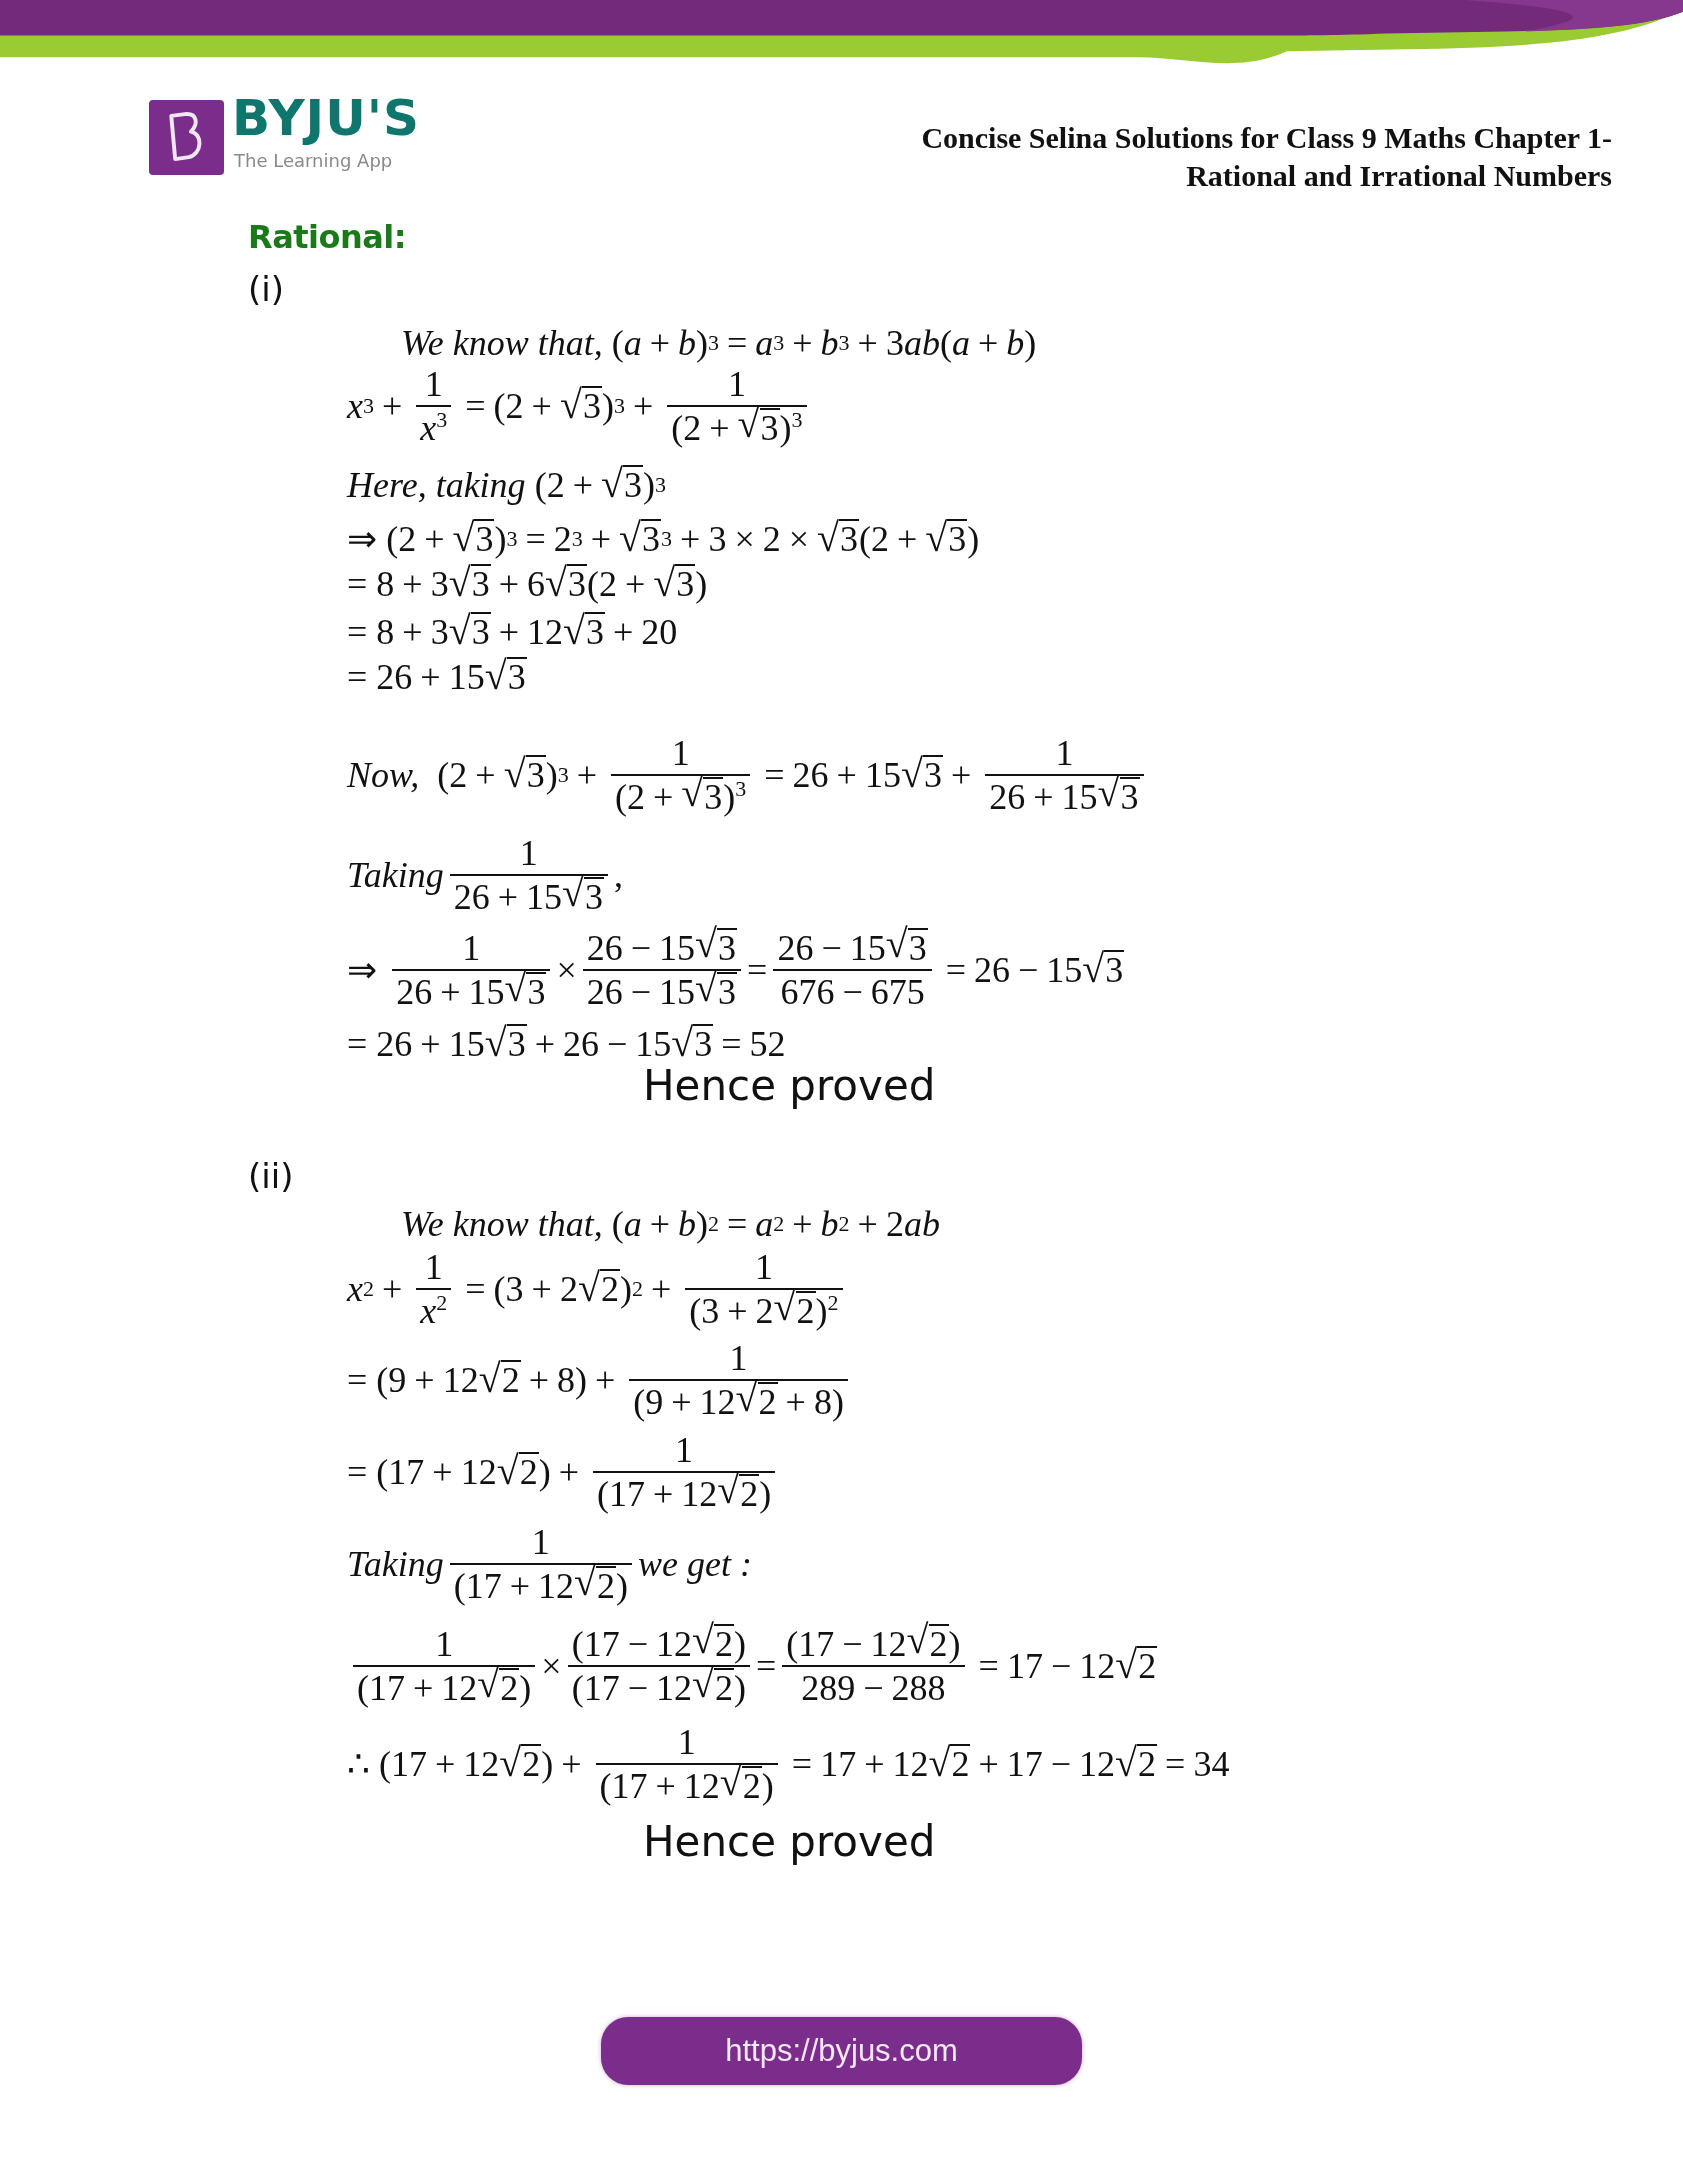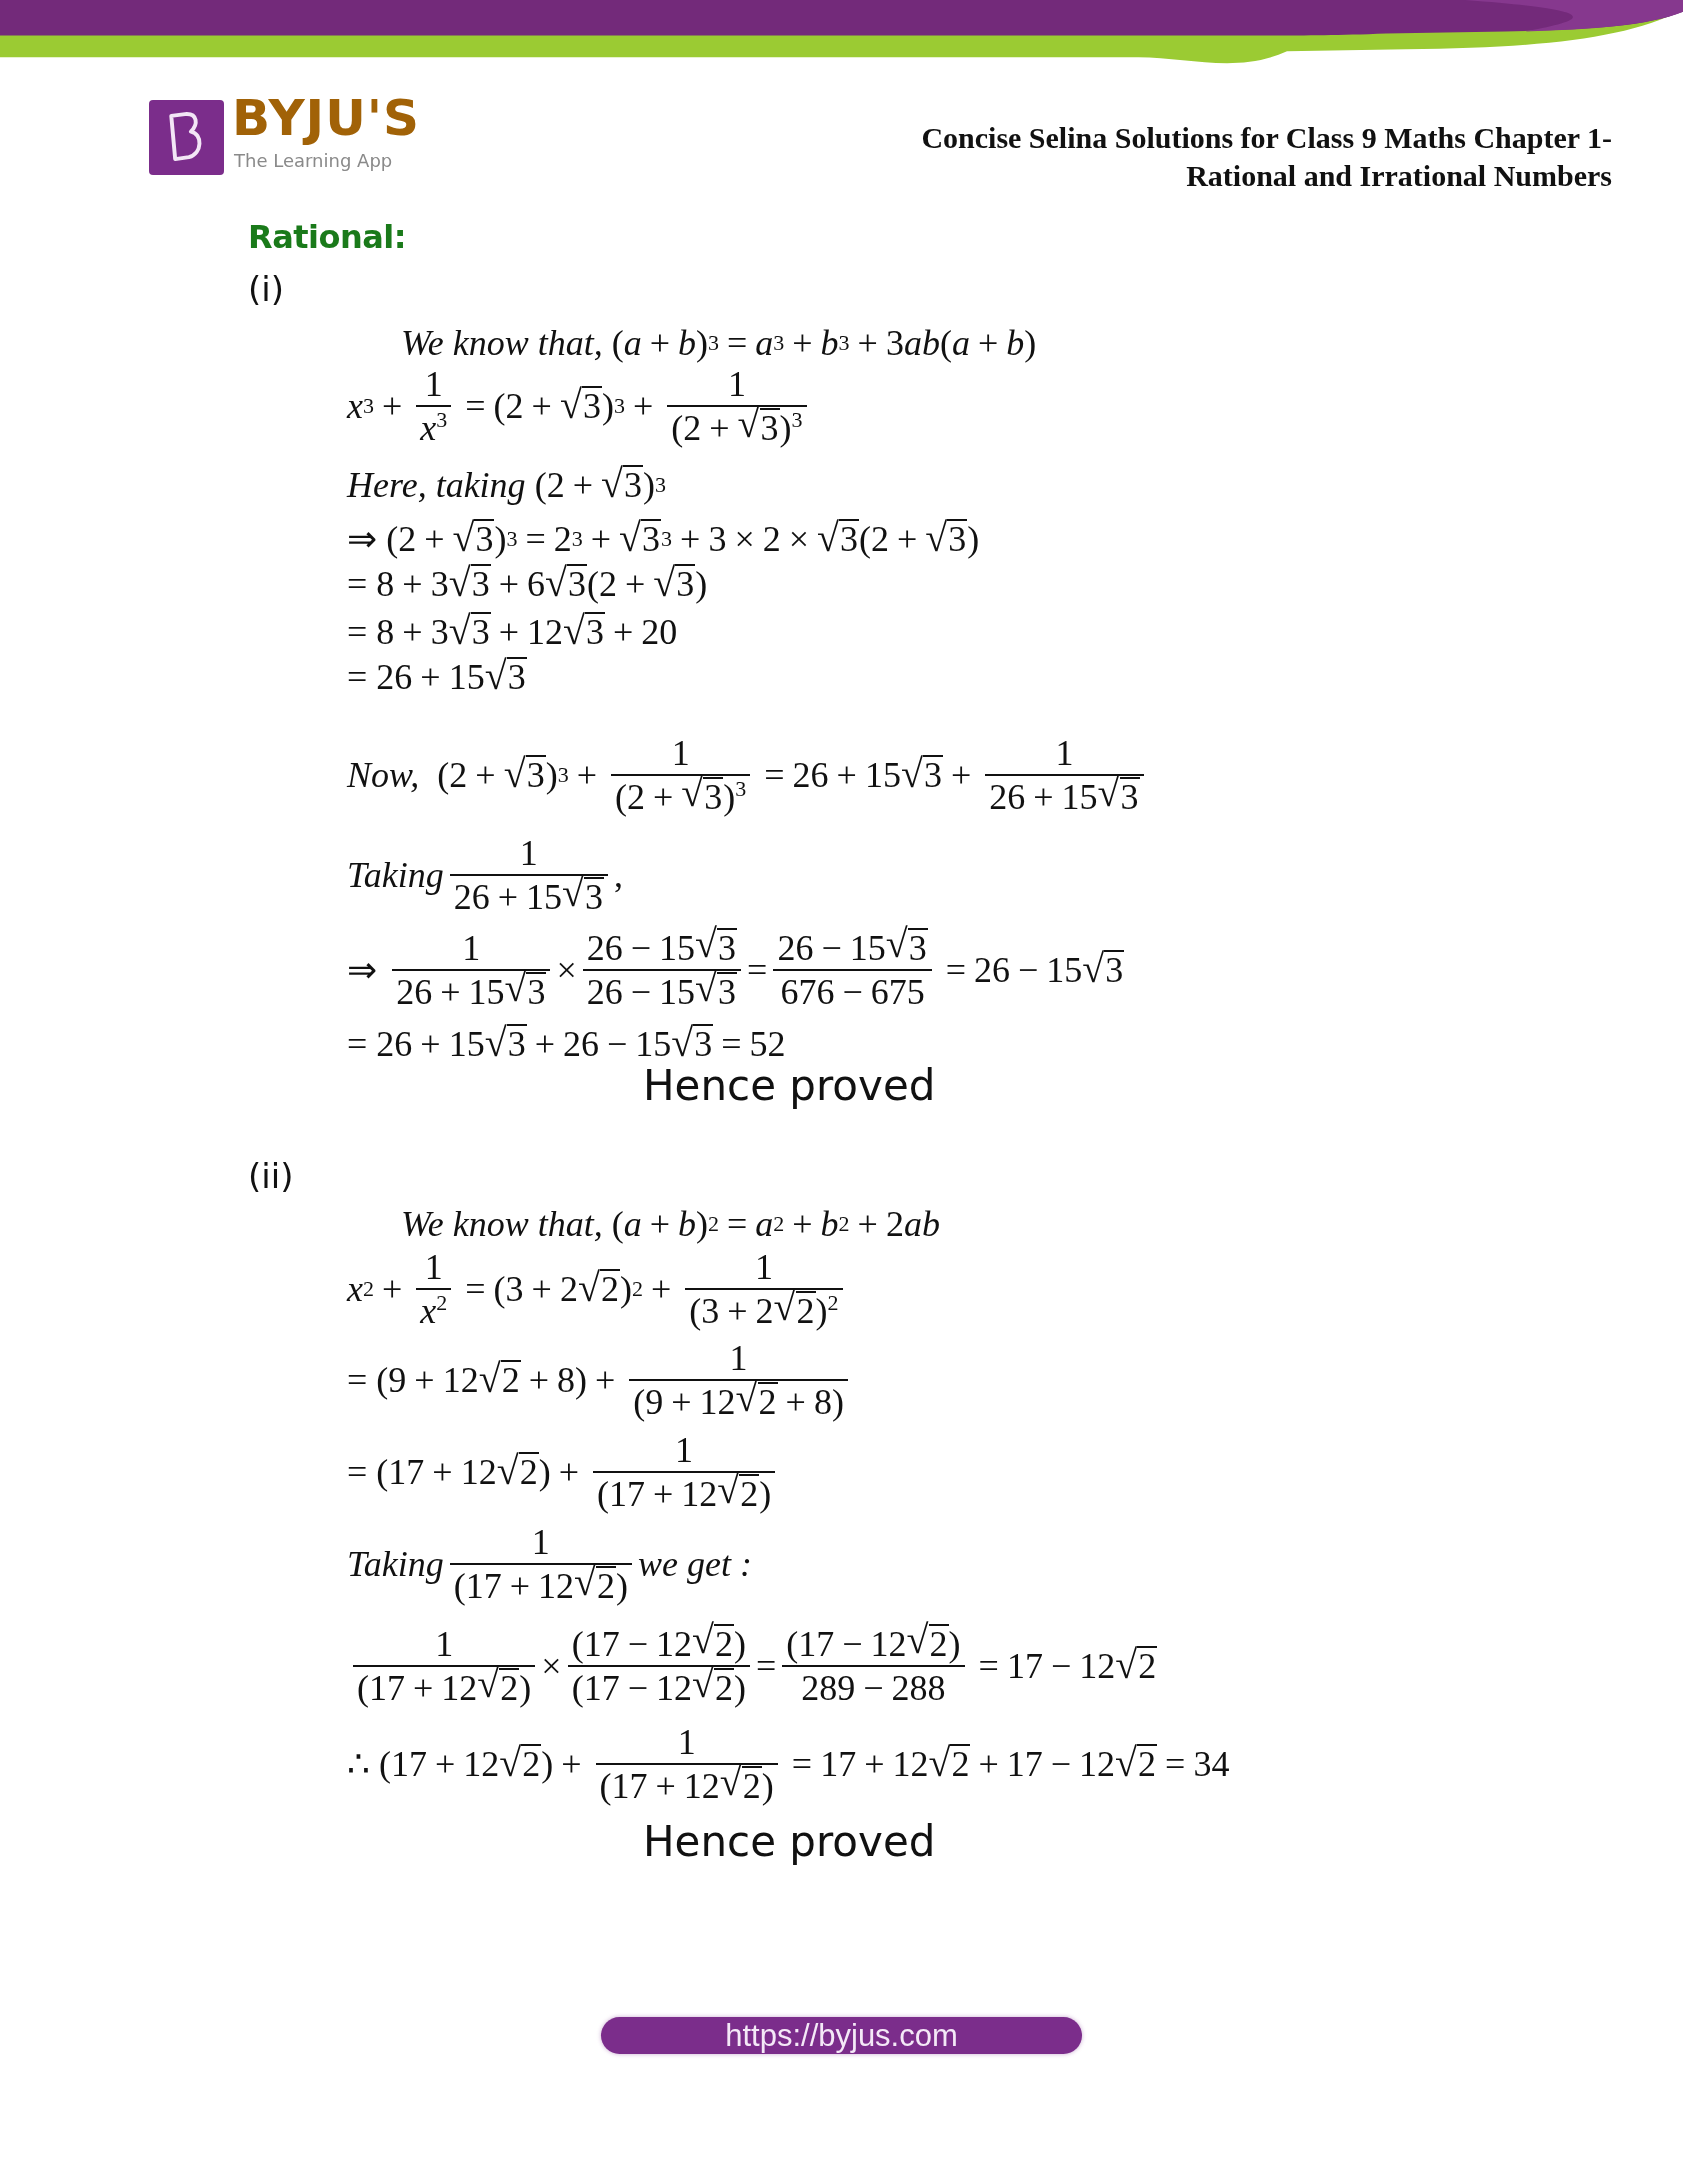--- a/index.html
+++ b/index.html
@@ -1,38 +1,38 @@
 <!DOCTYPE html>
 <html><head>
 <meta charset="utf-8">
 <style>
   html, body { margin:0; padding:0; background:#ffffff; }
   body { width:1683px; height:2178px; position:relative; overflow:hidden; font-family:"Liberation Serif", serif; color:#111; }
   .banner { position:absolute; left:0; top:0; width:1683px; height:69px; }
   .logo { position:absolute; left:149px; top:97px; width:281px; height:81px; }
   .logo-mark { position:absolute; left:0; top:3px; width:75px; height:75px; background:#7b2d8b; border-radius:4px; }
   .logo-b { position:absolute; left:14px; top:10px; width:44px; height:53px; }
-  .logo-word { position:absolute; left:83px; top:-6px; font-family:"DejaVu Sans", sans-serif; font-weight:bold; font-size:50px; letter-spacing:1px; color:#a16207; line-height:55px; }
+  .logo-word { position:absolute; left:83px; top:-6px; font-family:"DejaVu Sans", sans-serif; font-weight:bold; font-size:50px; letter-spacing:1px; color:#0f766e; line-height:55px; }
   .logo-tag { position:absolute; left:85px; top:51px; font-family:"DejaVu Sans", sans-serif; font-size:18px; color:#8a8a8a; line-height:26px; }
   .doc-title { position:absolute; right:71px; top:113px; text-align:right; font-family:"Liberation Serif", serif; font-weight:bold; font-size:30px; line-height:38px; color:#111;margin-top:6px; }
   .solution-label { position:absolute; left:248px; top:218px; font-family:"DejaVu Sans", sans-serif; font-weight:bold; font-size:32px; color:#1a7a1a; letter-spacing:-0.5px; }
   .part-label { position:absolute; left:248px; font-family:"DejaVu Sans", sans-serif; font-size:34px; color:#111; }
   .hence { position:absolute; font-family:"DejaVu Sans", sans-serif; font-size:42px; color:#111; }
   .mline { position:absolute; font-family:"Liberation Serif", serif; font-size:36px; white-space:nowrap; display:flex; align-items:center; height:0; }
   .mline > * { flex:none; }
   .it { font-style:italic;text-align:right; }
   .op { padding:0 8px; }
   .frac { display:inline-flex; flex-direction:column; align-items:center; vertical-align:middle; margin:0 6px; }
   .frac .num, .frac .den { display:block; padding:0 4px; line-height:42px; white-space:nowrap; }
   .frac .bar { display:block; align-self:stretch; height:2px; background:#111; }
   .sqrt { display:inline-block; position:relative; padding-left:22px; }
   .sqrt::before { content:"√"; position:absolute; left:0; top:-4px; font-size:40px; }
   .sqrt .rad { display:inline-block; border-top:2px solid #111; padding:0 1px; line-height:36px; }
   sup { font-size:22px; vertical-align:super; line-height:0; }
-  .footer-pill { position:absolute; left:601px; top:2017px; width:481px; height:37px; background:#7b2d8b; border-radius:27px; box-shadow:0 0 4px rgba(123,45,139,0.4); display:flex; align-items:center; justify-content:center; }
+  .footer-pill { position:absolute; left:601px; top:2017px; width:481px; height:68px; background:#7b2d8b; border-radius:27px; box-shadow:0 0 4px rgba(123,45,139,0.4); display:flex; align-items:center; justify-content:center; }
   .footer-pill span { font-family:"Liberation Sans", sans-serif; font-size:31px; color:#f4e8f7; }
 </style>
 </head>
 <body>
 
 <svg class="banner" viewBox="0 0 1700 70" preserveAspectRatio="none">
   <path d="M0 0 H1700 V10 C1640 40 1560 48 1420 50 L1300 52 C1250 75 1200 58 1150 58 H0 Z" fill="#9bcb33"></path>
   <path d="M0 0 H1700 V12 C1660 28 1600 30 1520 32 L1400 34 C1350 36 1320 36 1280 36 H0 Z" fill="#732a7a"></path>
   <path d="M1480 0 H1700 V12 C1665 26 1610 30 1540 32 C1590 22 1640 12 1480 0 Z" fill="#86388e"></path>
 </svg>

